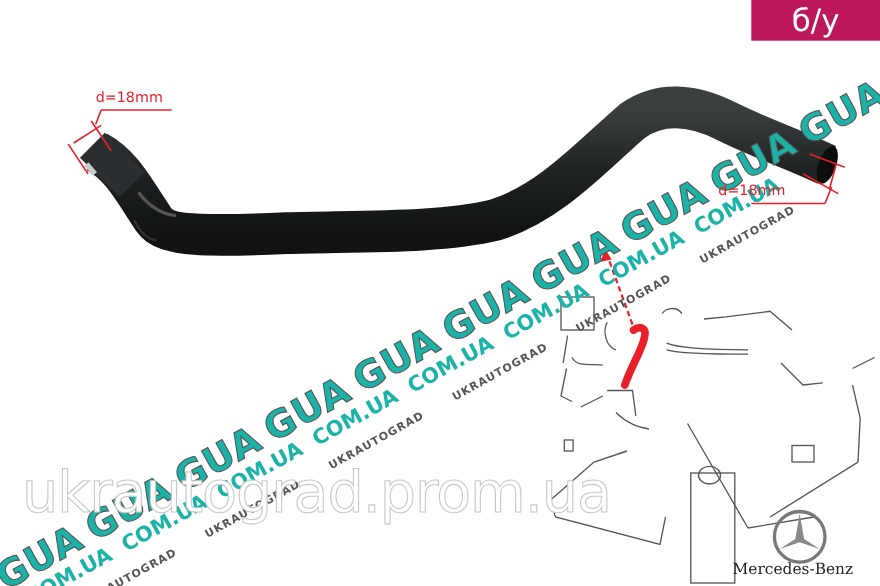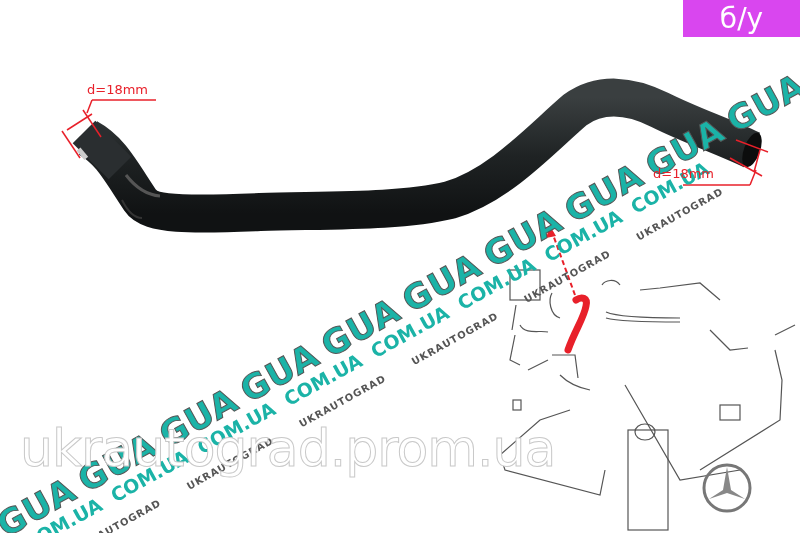--- a/index.html
+++ b/index.html
@@ -1,18 +1,18 @@
 <!DOCTYPE html>
 <html><head>
 <meta charset="utf-8">
 <style>
   html, body { margin: 0; padding: 0; }
   body { width: 800px; height: 533px; overflow: hidden; background: #ffffff; position: relative; font-family: "Liberation Sans", sans-serif; }
   .stage { position: absolute; left: 0; top: 0; width: 800px; height: 533px; }
-  .badge { position: absolute; left: 683px; top: 0; width: 117px; height: 37px; background: #d946ef; color: #fff; font-family: "DejaVu Sans", sans-serif; font-size: 28px; line-height: 37px; text-align: center; }
+  .badge { position: absolute; left: 683px; top: 0; width: 117px; height: 37px; background: #be185d; color: #fff; font-family: "DejaVu Sans", sans-serif; font-size: 28px; line-height: 37px; text-align: center; }
   .dim-label { position: absolute; color: #e8202a; font-family: "DejaVu Sans", sans-serif; font-size: 13px; text-align: center; }
   .wm-site { position: absolute; left: 20px; top: 418px; font-family: "DejaVu Sans", sans-serif; font-size: 52px; color: #ffffff; letter-spacing: -1px; -webkit-text-stroke: 1px #c9c9c9; white-space: nowrap; }
   .brand-name { position: absolute; left: 666px; top: 510px; font-family: "DejaVu Serif", serif; font-size: 14px; color: #222; }
   .wm-row { position: absolute; white-space: nowrap; transform-origin: 0 0; transform: rotate(-29deg); }
   .wm-gua { font-family: "DejaVu Sans", sans-serif; font-weight: bold; font-size: 34px; color: #1bb3a7; -webkit-text-stroke: 1px #555; letter-spacing: 1px; }
   .wm-com { font-family: "DejaVu Sans", sans-serif; font-weight: bold; font-size: 19px; color: #1bb3a7; }
   .wm-ukr { font-family: "DejaVu Sans", sans-serif; font-weight: bold; font-size: 10px; color: #555; letter-spacing: 1px; }
   svg { position: absolute; left: 0; top: 0; }
 </style>
 </head>
@@ -123,13 +123,14 @@
     <span class="wm-ukr">UKRAUTOGRAD</span>
   </div>
 
   <div class="wm-site">ukrautograd.prom.ua</div>
 
   <div class="badge">б/у</div>
 
   <div class="dim-label" style="left:87px;top:82px;">d=18mm</div>
   <div class="dim-label" style="left:653px;top:166px;">d=18mm</div>
 
+  <div class="brand-name">Mercedes-Benz</div>
 </div>
 
 </body></html>

